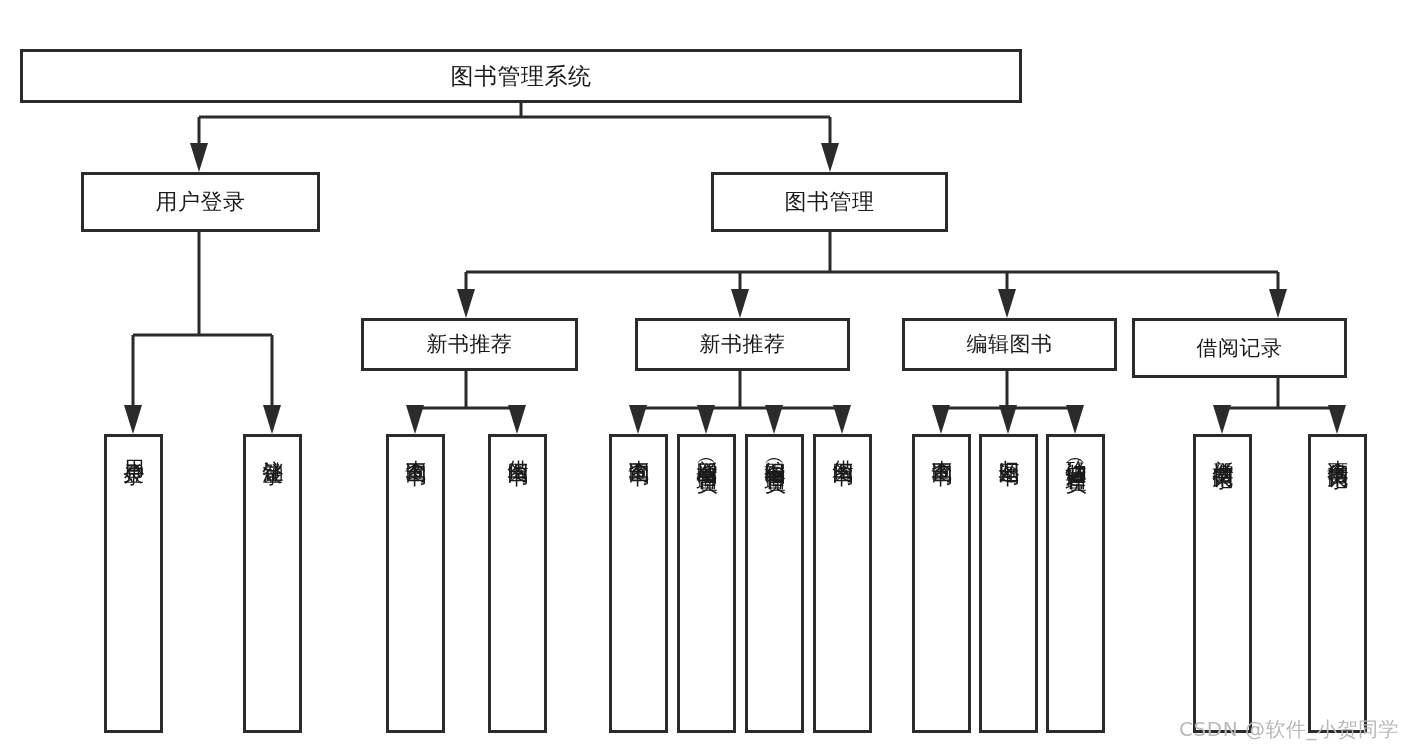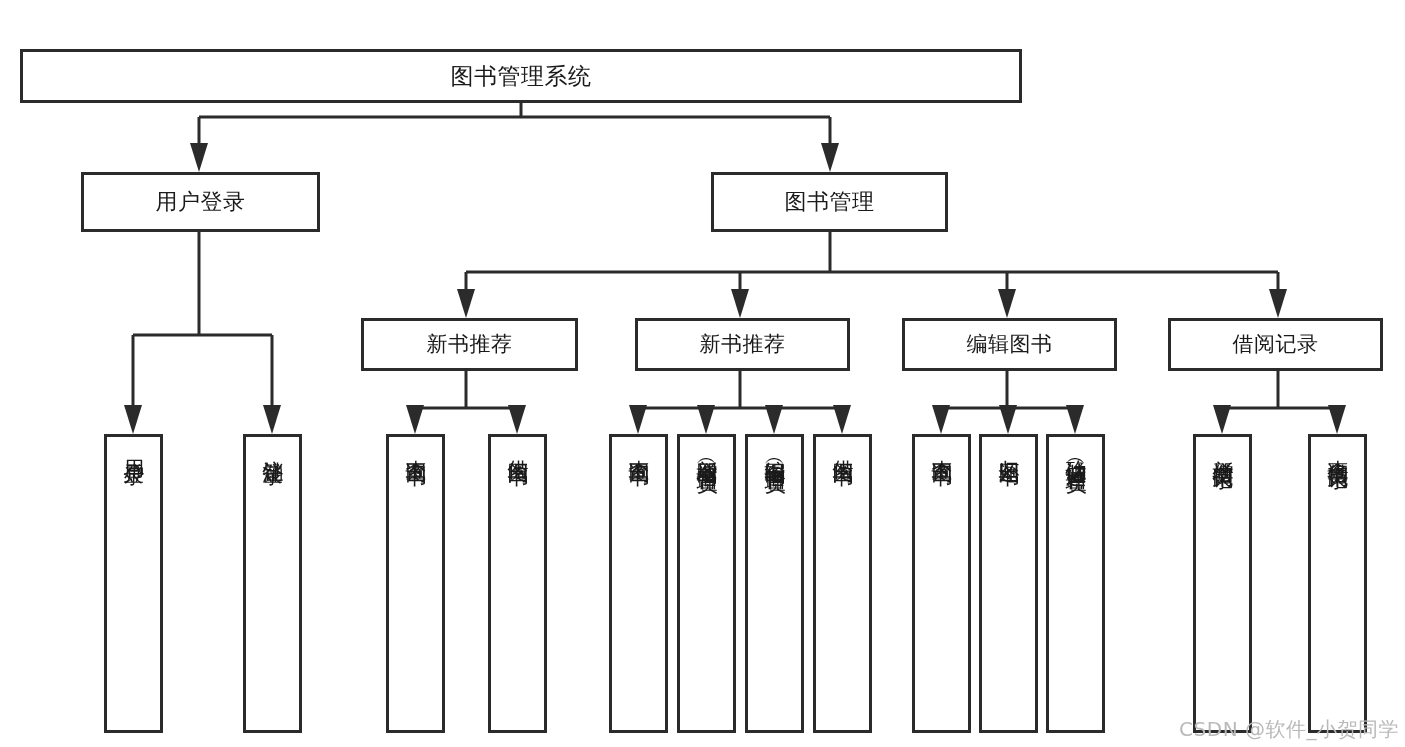--- a/index.html
+++ b/index.html
@@ -165,21 +165,21 @@
 
   <div class="node level3" style="left:361px; top:318px; width:217px; height:53px;">
     <span class="label">新书推荐</span>
   </div>
   <div class="node level3" style="left:635px; top:318px; width:215px; height:53px;">
     <span class="label">新书推荐</span>
   </div>
   <div class="node level3" style="left:902px; top:318px; width:215px; height:53px;">
     <span class="label">编辑图书</span>
   </div>
-  <div class="node level3" style="left:1168px; top:318px; width:215px; height:53px;">
+  <div class="node level3" style="left:1132px; top:318px; width:215px; height:60px;">
     <span class="label">借阅记录</span>
   </div>
 
   <div class="node leaf" style="left:104px; top:434px; width:59px; height:299px;">
     <span class="label">用户登录</span>
   </div>
   <div class="node leaf" style="left:243px; top:434px; width:59px; height:299px;">
     <span class="label">注销登录</span>
   </div>
 

